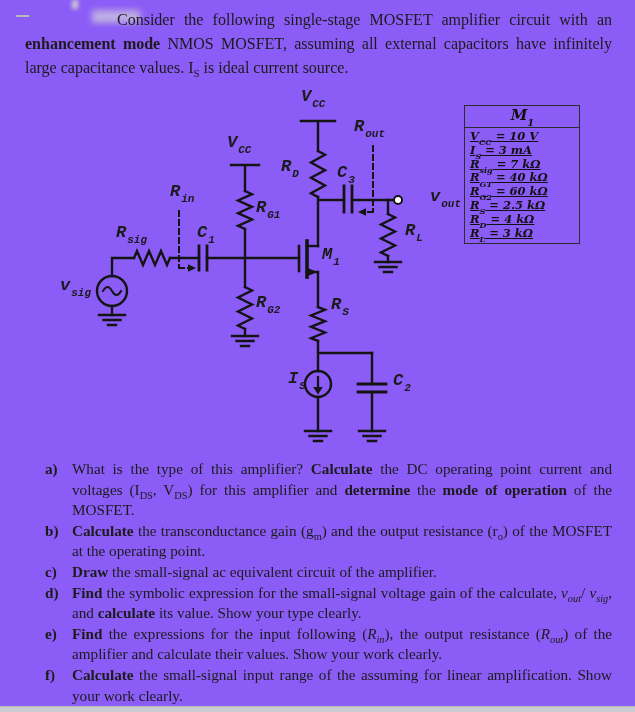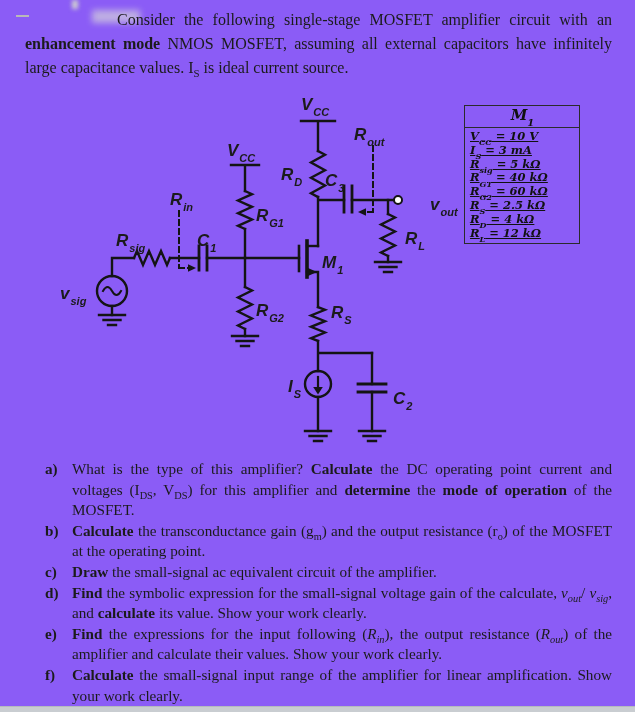--- a/index.html
+++ b/index.html
@@ -12,22 +12,22 @@
   #intro{position:absolute;top:8px;left:25px;width:587px;font-size:16px;line-height:24px;
          text-align:justify;text-indent:92px;}
   
   .smudge{position:absolute;pointer-events:none;}
   #smudge-dash{left:16px;top:15px;width:13px;height:2px;background:#b9b9b9;}
   #smudge-blob{left:92px;top:10px;width:48px;height:13px;background:#d9d9d9;filter:blur(3px);opacity:.65;}
   #smudge-top{left:72px;top:0;width:6px;height:9px;background:#cfcfcf;filter:blur(2px);}
   
   #circuit-wrap{position:absolute;top:0;left:0;width:635px;height:460px;}
   #circuit-svg{position:absolute;top:0;left:0;}
-  .clabel{position:absolute;font-family:Liberation Sans, sans-serif;font-style:italic;font-weight:bold;
-          font-size:17px;line-height:1;white-space:nowrap;margin-top:8px;}
+  .clabel{position:absolute;font-family:Liberation Mono, monospace;font-style:italic;font-weight:bold;
+          font-size:17px;line-height:1;white-space:nowrap;}
   .clabel sub{font-size:11px;font-style:italic;font-weight:bold;position:relative;top:2px;margin-left:1px;}
   
   #params-box{position:absolute;left:464px;top:105px;width:114px;border:1.6px solid #2b2b2b;
               font-family:"DejaVu Serif", serif;font-weight:bold;font-style:italic;color:#111;}
   #params-sec1{border-bottom:1.6px solid #2b2b2b;padding:1px 4px 3px 5px;}
   #params-sec2{padding:2px 4px 3px 5px;}
   .pm-header{text-align:center;font-size:15px;line-height:17px;}
   .pm-header sub{font-size:10px;position:relative;top:2px;}
   .p-row{font-size:11.5px;line-height:15px;white-space:nowrap;}
   #params-sec2 .p-row{line-height:13.8px;text-decoration:underline;}
@@ -116,74 +116,74 @@
         <polygon points="196,268 188,264.2 188,271.8"></polygon>
         <polygon points="317,272 308,268 308,276"></polygon>
         <polygon points="318,394.5 313.2,387 322.8,387"></polygon>
       </g>
     </svg>
 
     <div class="clabel" style="left:301px;top:88px"><span>V</span><sub>CC</sub></div>
     <div class="clabel" style="left:354px;top:118px"><span>R</span><sub>out</sub></div>
     <div class="clabel" style="left:227px;top:134px"><span>V</span><sub>CC</sub></div>
     <div class="clabel" style="left:281px;top:158px"><span>R</span><sub>D</sub></div>
-    <div class="clabel" style="left:325px;top:164px"><span>C</span><sub>3</sub></div>
+    <div class="clabel" style="left:337px;top:164px"><span>C</span><sub>3</sub></div>
     <div class="clabel" style="left:430px;top:188px"><span>v</span><sub>out</sub></div>
     <div class="clabel" style="left:405px;top:222px"><span>R</span><sub>L</sub></div>
     <div class="clabel" style="left:256px;top:199px"><span>R</span><sub>G1</sub></div>
     <div class="clabel" style="left:170px;top:183px"><span>R</span><sub>in</sub></div>
     <div class="clabel" style="left:116px;top:224px"><span>R</span><sub>sig</sub></div>
     <div class="clabel" style="left:197px;top:224px"><span>C</span><sub>1</sub></div>
     <div class="clabel" style="left:322px;top:246px"><span>M</span><sub>1</sub></div>
     <div class="clabel" style="left:256px;top:294px"><span>R</span><sub>G2</sub></div>
     <div class="clabel" style="left:331px;top:296px"><span>R</span><sub>S</sub></div>
     <div class="clabel" style="left:288px;top:370px"><span>I</span><sub>S</sub></div>
-    <div class="clabel" style="left:393px;top:382px"><span>C</span><sub>2</sub></div>
+    <div class="clabel" style="left:393px;top:372px"><span>C</span><sub>2</sub></div>
     <div class="clabel" style="left:60px;top:277px"><span>v</span><sub>sig</sub></div>
   </div>
 
   <div id="params-box">
     <div id="params-sec1">
       <div class="pm-header"><span>M</span><sub>1</sub></div>
     </div>
     <div id="params-sec2">
       <div id="params-sec2-rows">
           <div class="p-row"><span>V</span><sub>CC</sub><span> = 10 V</span></div>
           <div class="p-row"><span>I</span><sub>S</sub><span> = 3 mA</span></div>
-          <div class="p-row"><span>R</span><sub>sig</sub><span> = 5 kΩ</span></div>
+          <div class="p-row"><span>R</span><sub>sig</sub><span> = 7 kΩ</span></div>
           <div class="p-row"><span>R</span><sub>G1</sub><span> = 40 kΩ</span></div>
           <div class="p-row"><span>R</span><sub>G2</sub><span> = 60 kΩ</span></div>
           <div class="p-row"><span>R</span><sub>S</sub><span> = 2.5 kΩ</span></div>
           <div class="p-row"><span>R</span><sub>D</sub><span> = 4 kΩ</span></div>
-          <div class="p-row"><span>R</span><sub>L</sub><span> = 12 kΩ</span></div>
+          <div class="p-row"><span>R</span><sub>L</sub><span> = 3 kΩ</span></div>
         </div>
     </div>
   </div>
 
   <div id="questions">
       <div class="q-row">
         <span class="q-label">a)</span>
         <div class="q-body"><span>What is the type of this amplifier? </span><span class="b">Calculate</span><span> the DC operating point current and voltages (I</span><sub>DS</sub><span>, V</span><sub>DS</sub><span>) for this amplifier and </span><span class="b">determine</span><span> the </span><span class="b">mode of operation</span><span> of the MOSFET.</span></div>
       </div>
       <div class="q-row">
         <span class="q-label">b)</span>
         <div class="q-body"><span class="b">Calculate</span><span> the transconductance gain (g</span><sub>m</sub><span>) and the output resistance (r</span><sub>o</sub><span>) of the MOSFET at the operating point.</span></div>
       </div>
       <div class="q-row">
         <span class="q-label">c)</span>
         <div class="q-body"><span class="b">Draw</span><span> the small-signal ac equivalent circuit of the amplifier.</span></div>
       </div>
       <div class="q-row">
         <span class="q-label">d)</span>
-        <div class="q-body"><span class="b">Find</span><span> the symbolic expression for the small-signal voltage gain of the calculate, </span><span class="i">v</span><sub class="i">out</sub><span>/ </span><span class="i">v</span><sub class="i">sig</sub><span>, and </span><span class="b">calculate</span><span> its value. Show your work clearly.</span></div>
+        <div class="q-body"><span class="b">Find</span><span> the symbolic expression for the small-signal voltage gain of the calculate, </span><span class="i">v</span><sub class="i">out</sub><span>/ </span><span class="i">v</span><sub class="i">sig</sub><span>, and </span><span class="b">calculate</span><span> its value. Show your type clearly.</span></div>
       </div>
       <div class="q-row">
         <span class="q-label">e)</span>
         <div class="q-body"><span class="b">Find</span><span> the expressions for the input following (</span><span class="i">R</span><sub class="i">in</sub><span>), the output resistance (</span><span class="i">R</span><sub class="i">out</sub><span>) of the amplifier and calculate their values. Show your work clearly.</span></div>
       </div>
       <div class="q-row">
         <span class="q-label">f)</span>
-        <div class="q-body"><span class="b">Calculate</span><span> the small-signal input range of the amplifier for linear amplification. Show your work clearly.</span></div>
+        <div class="q-body"><span class="b">Calculate</span><span> the small-signal input range of the assuming for linear amplification. Show your work clearly.</span></div>
       </div>
     </div>
 
   <div id="bottom-strip"></div>
 </div>
 
 </body></html>

